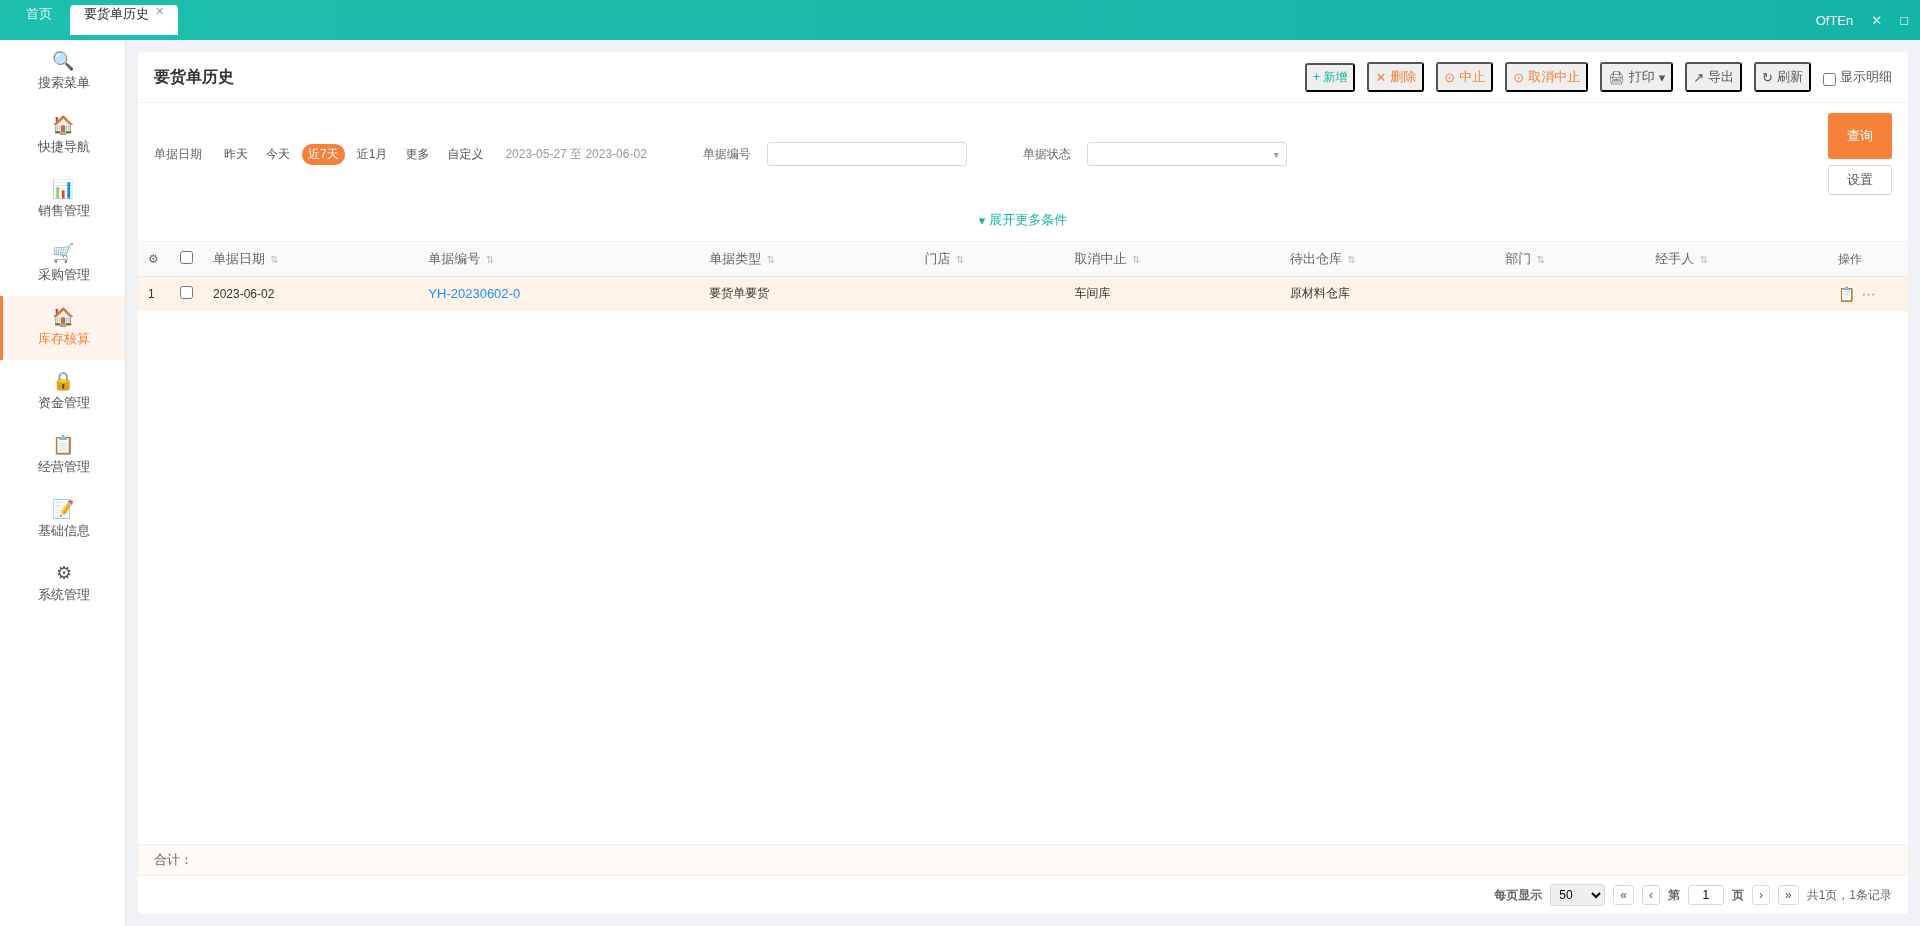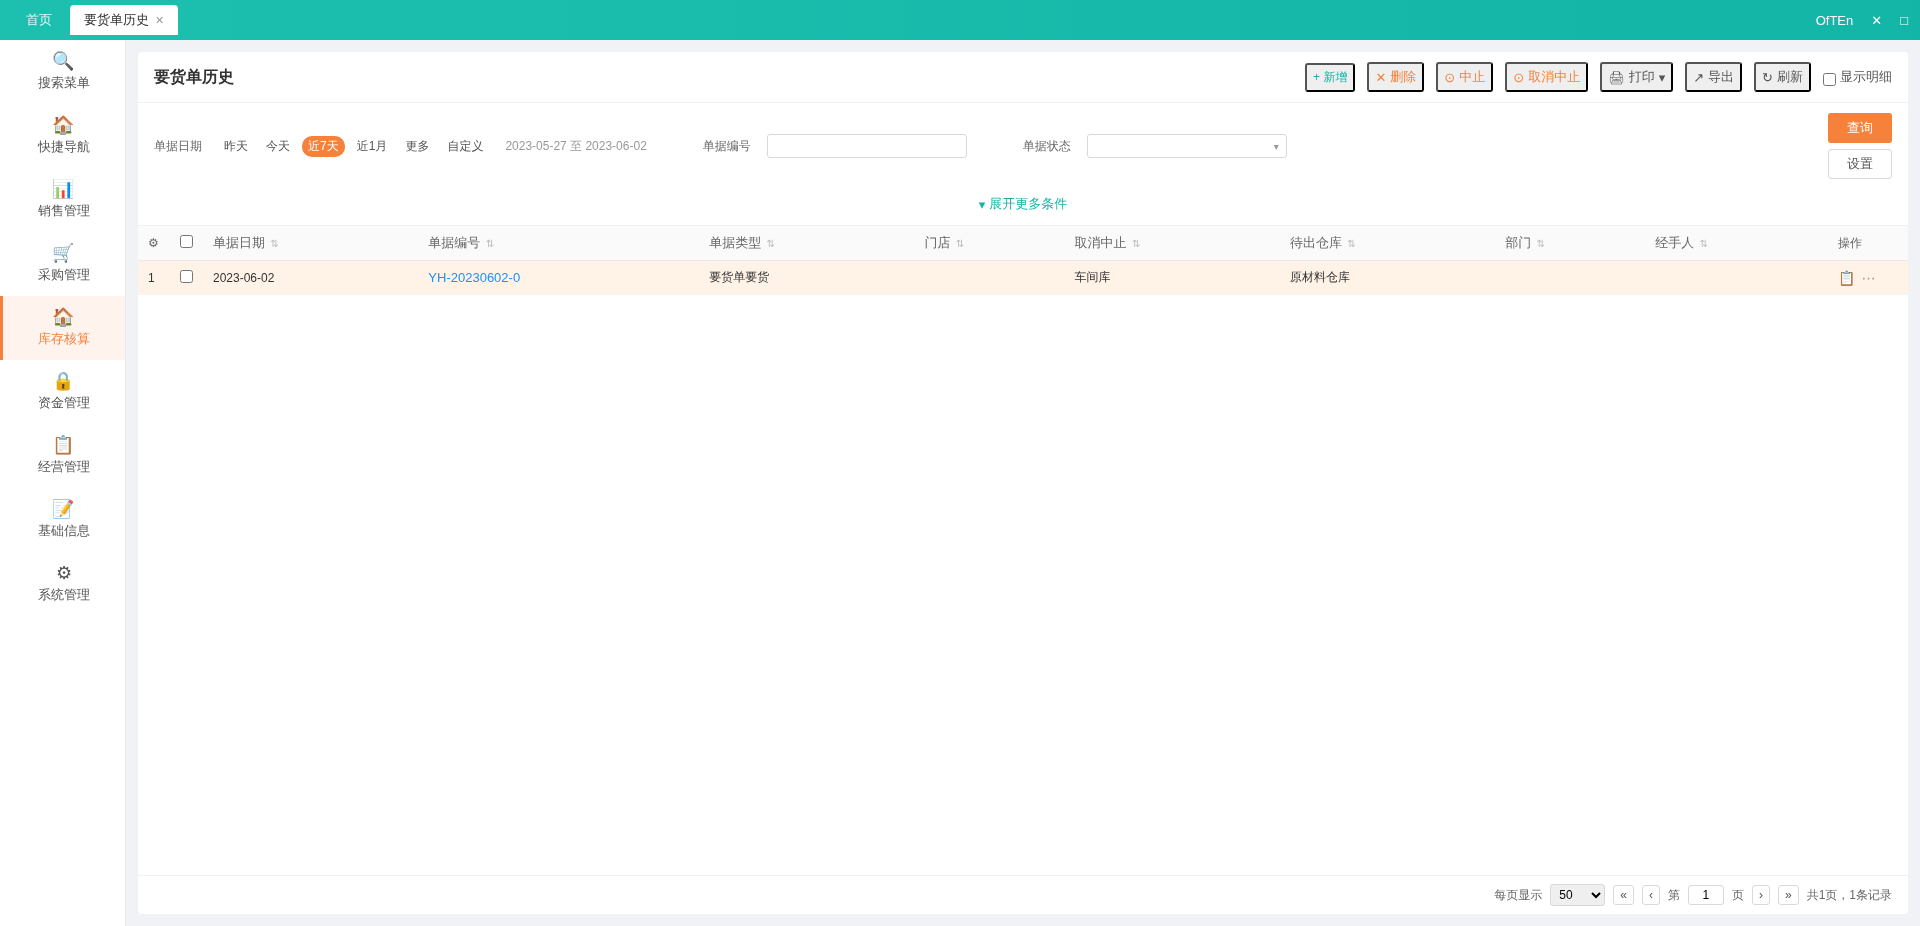--- a/index.html
+++ b/index.html
@@ -12,21 +12,21 @@
       display: flex;
       align-items: center;
       padding: 0 12px;
       gap: 4px;
       flex-shrink: 0;
     }
     .top-tab {
       height: 30px;
       padding: 0 14px;
       display: flex;
-      align-items: center;
+      align-items: flex-start;
       color: white;
       cursor: pointer;
       border-radius: 4px 4px 0 0;
       font-size: 13px;
       gap: 6px;
     }
     .top-tab.home {
       background: transparent;
       color: #e0f7f5;
     }
@@ -236,21 +236,21 @@
     .filter-actions {
       display: flex;
       flex-direction: column;
       gap: 6px;
     }
     .btn-query {
       background: #f5813a;
       color: white;
       border: none;
       border-radius: 3px;
-      padding: 6px 18px;
+      padding: 14px 18px;
       font-size: 13px;
       cursor: pointer;
     }
     .btn-setting {
       background: white;
       color: #555;
       border: 1px solid #d9d9d9;
       border-radius: 3px;
       padding: 5px 18px;
       font-size: 13px;
@@ -314,21 +314,21 @@
     
     .pagination-bar {
       display: flex;
       align-items: center;
       justify-content: flex-end;
       padding: 8px 16px;
       border-top: 1px solid #f0f0f0;
       gap: 8px;
       flex-shrink: 0;
     }
-    .pagination-label { font-size: 12px; color: #666; }
+    .pagination-label { font-size: 12px; color: #666; font-weight: bold; }
     .page-size-select {
       border: 1px solid #d9d9d9;
       border-radius: 3px;
       padding: 2px 4px;
       font-size: 12px;
       width: 55px;
     }
     .page-nav-btn {
       border: 1px solid #d9d9d9;
       background: white;
@@ -548,20 +548,23 @@
                 <div class="action-icons">
                   <span class="action-icon">📋</span>
                   <span class="action-icon">⋯</span>
                 </div>
               </td>
             </tr>
           </tbody>
         </table>
       </div>
 
+      <div class="table-footer">
+        <span>合计：</span>
+      </div>
 
       <div class="pagination-bar">
         <span class="pagination-label">每页显示</span>
         <select class="page-size-select">
           <option value="50">50</option>
           <option value="10">10</option>
           <option value="20">20</option>
           <option value="100">100</option>
         </select>
         <button class="page-nav-btn">«</button>

